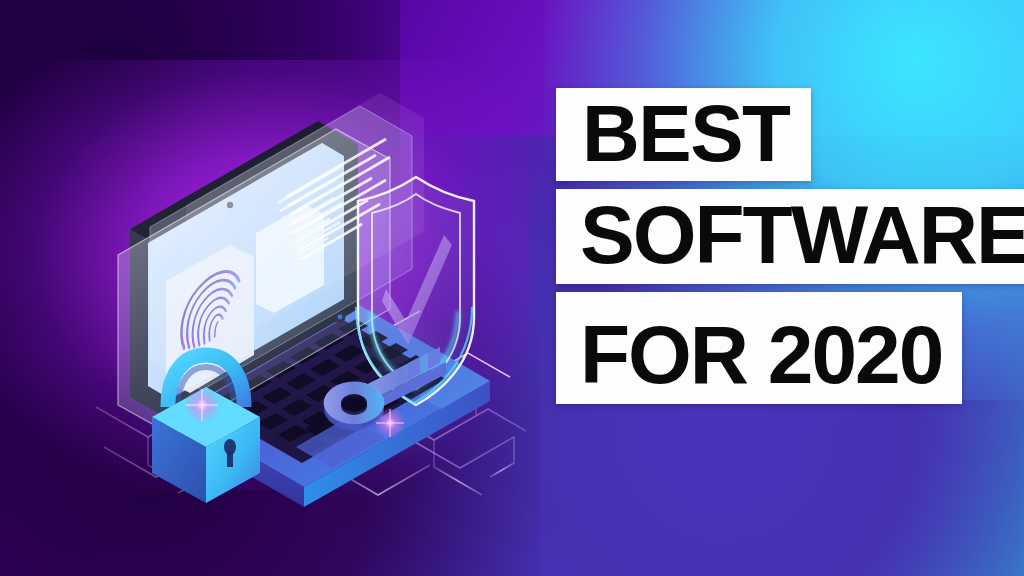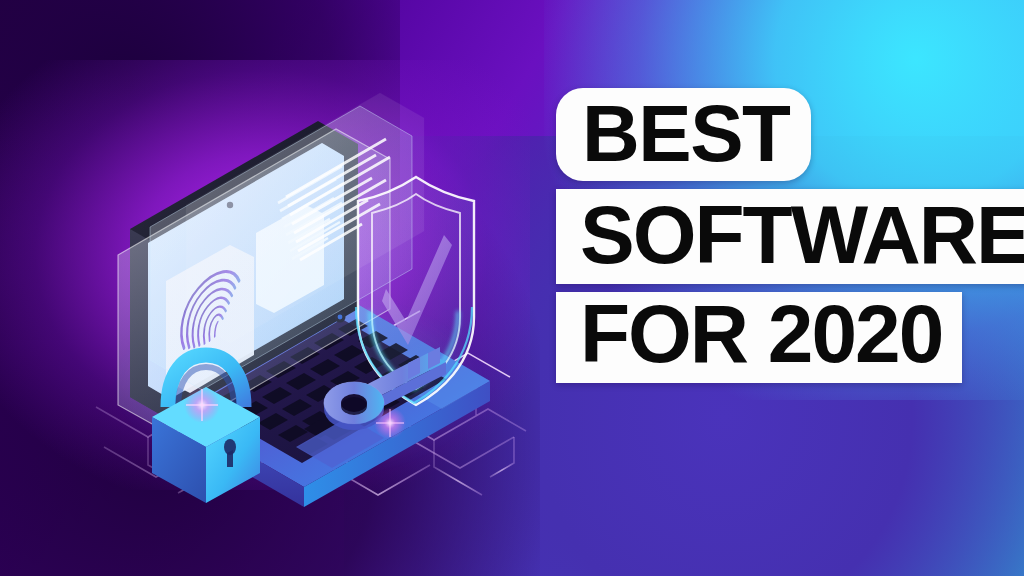--- a/index.html
+++ b/index.html
@@ -66,24 +66,24 @@
   }
   .hl-box{
     background:#fdfdfd;
     color:#0a0a0a;
     font-weight:700;
     line-height:.84;
     letter-spacing:-1.5px;
     white-space:nowrap;
     box-shadow:0 2px 6px rgba(20,0,60,.28);
   }
-  .hl-1{font-size:80px;padding:12px 22px 14px 26px;border-radius:27px;}
+  .hl-1{font-size:80px;padding:12px 22px 14px 26px;}
   .hl-2{font-size:82px;padding:12px 18px 14px 24px;letter-spacing:-2px;}
   .hl-3{font-size:82px;padding:12px 18px 14px 24px;letter-spacing:-2px;}
-  .hl-4{font-size:82px;padding:8px 20px 14px 24px;letter-spacing:-2px;}
+  .hl-4{font-size:82px;padding:29px 20px 14px 24px;letter-spacing:-2px;}
 </style>
 </head>
 <body>
 
 <div class="stage">
 
   <div class="bg-base"></div>
   <div class="bg-violet-bottom"></div>
   <div class="bg-cyan-corner"></div>
   <div class="bg-dark-topleft"></div>

